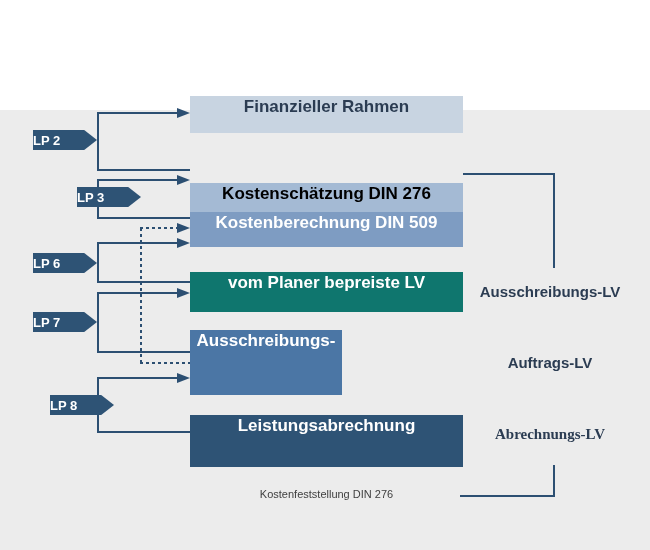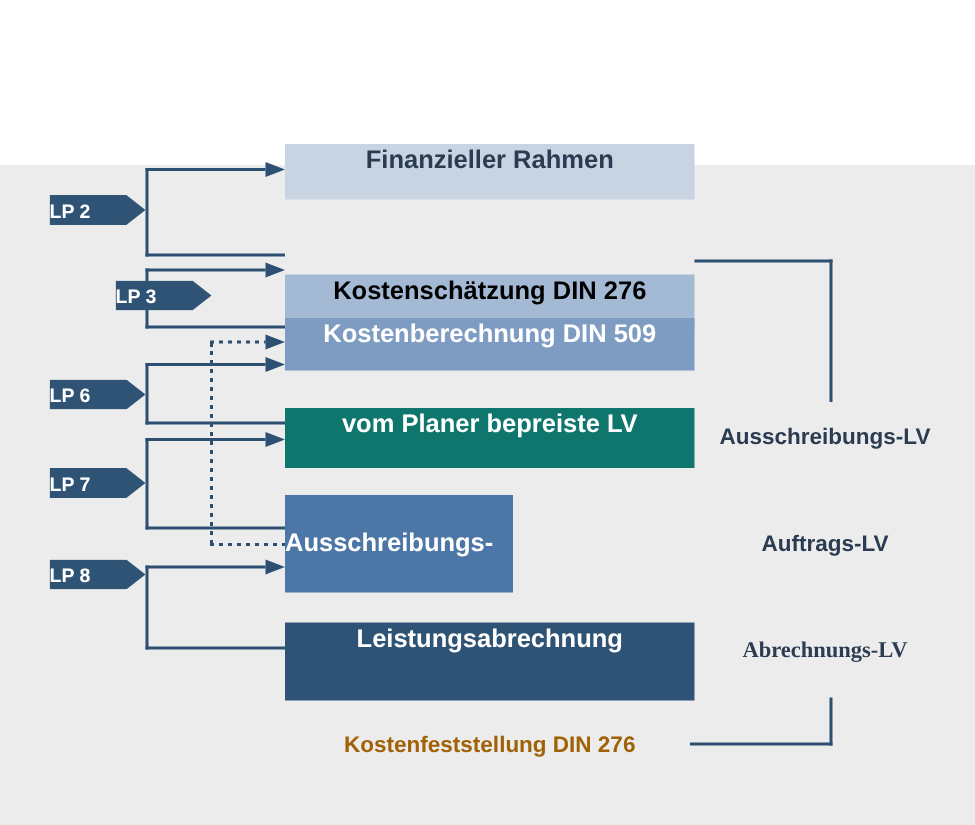--- a/index.html
+++ b/index.html
@@ -18,37 +18,37 @@
   .box{
     position:absolute;left:190px;width:273px;
     display:flex;align-items:flex-start;justify-content:center;
     font-weight:bold;font-size:17px;
     text-align:center;line-height:1.3;
   }
   .box-1{top:96px;height:37px;background:#c8d4e1;color:#2b3c52;}
   .box-2{top:152px;height:37px;background:#a4bad4;color:#000000;margin-top:31px;}
   .box-3{top:212px;height:35px;background:#7e9cc2;color:#ffffff;}
   .box-4{top:272px;height:40px;background:#0f766e;color:#ffffff;}
-  .box-5{top:330px;height:65px;left:190px;width:152px;background:#4b76a5;color:#ffffff;flex-direction:column;}
+  .box-5{top:330px;height:65px;left:190px;width:152px;background:#4b76a5;color:#ffffff;flex-direction:row;}
   .box-6{top:330px;height:65px;left:344px;width:119px;background:#4b76a5;color:#ffffff;flex-direction:column;}
   .box-7{top:415px;height:52px;background:#2e5375;color:#ffffff;}
   
   .badge{
     position:absolute;left:33px;width:64px;height:20px;
     background:#2e5375;color:#ffffff;
     font-weight:bold;font-size:13px;
     display:flex;align-items:center;justify-content:flex-start;
     padding-right:10px;box-sizing:border-box;
     clip-path:polygon(0 0, 80% 0, 100% 50%, 80% 100%, 0 100%);
   }
   .badge-lp2{top:130px;}
   .badge-lp3{top:187px;margin-left:44px;}
   .badge-lp6{top:253px;}
   .badge-lp7{top:312px;}
-  .badge-lp8{top:373px;}
+  .badge-lp8{top:395px;margin-left:17px;}
   
   .line{position:absolute;background:#2c4f72;}
   .h{height:2px;}
   .v{width:2px;}
   
   .arr{
     position:absolute;width:0;height:0;
     border-top:5px solid transparent;
     border-bottom:5px solid transparent;
     border-left:13px solid #2c4f72;
@@ -65,21 +65,21 @@
   
   .side-label{
     position:absolute;left:465px;width:170px;
     text-align:center;font-weight:bold;font-size:15px;color:#2b3c52;
   }
   .side-1{top:283px;}
   .side-2{top:354px;}
   .side-3{top:426px;font-family:Liberation Serif, serif;}
   .footer-label{
     position:absolute;left:190px;width:273px;top:488px;
-    text-align:center;font-weight:bold;font-size:15px;color:#a16207;
+    text-align:center;font-weight:normal;font-size:11px;color:#404040;
   }
 </style>
 </head>
 <body>
 
 <div id="canvas">
   <div class="top-band"></div>
 
   <div class="line v" style="left:97px;top:112px;height:59px;"></div>
   <div class="line h" style="left:97px;top:112px;width:80px;"></div>

